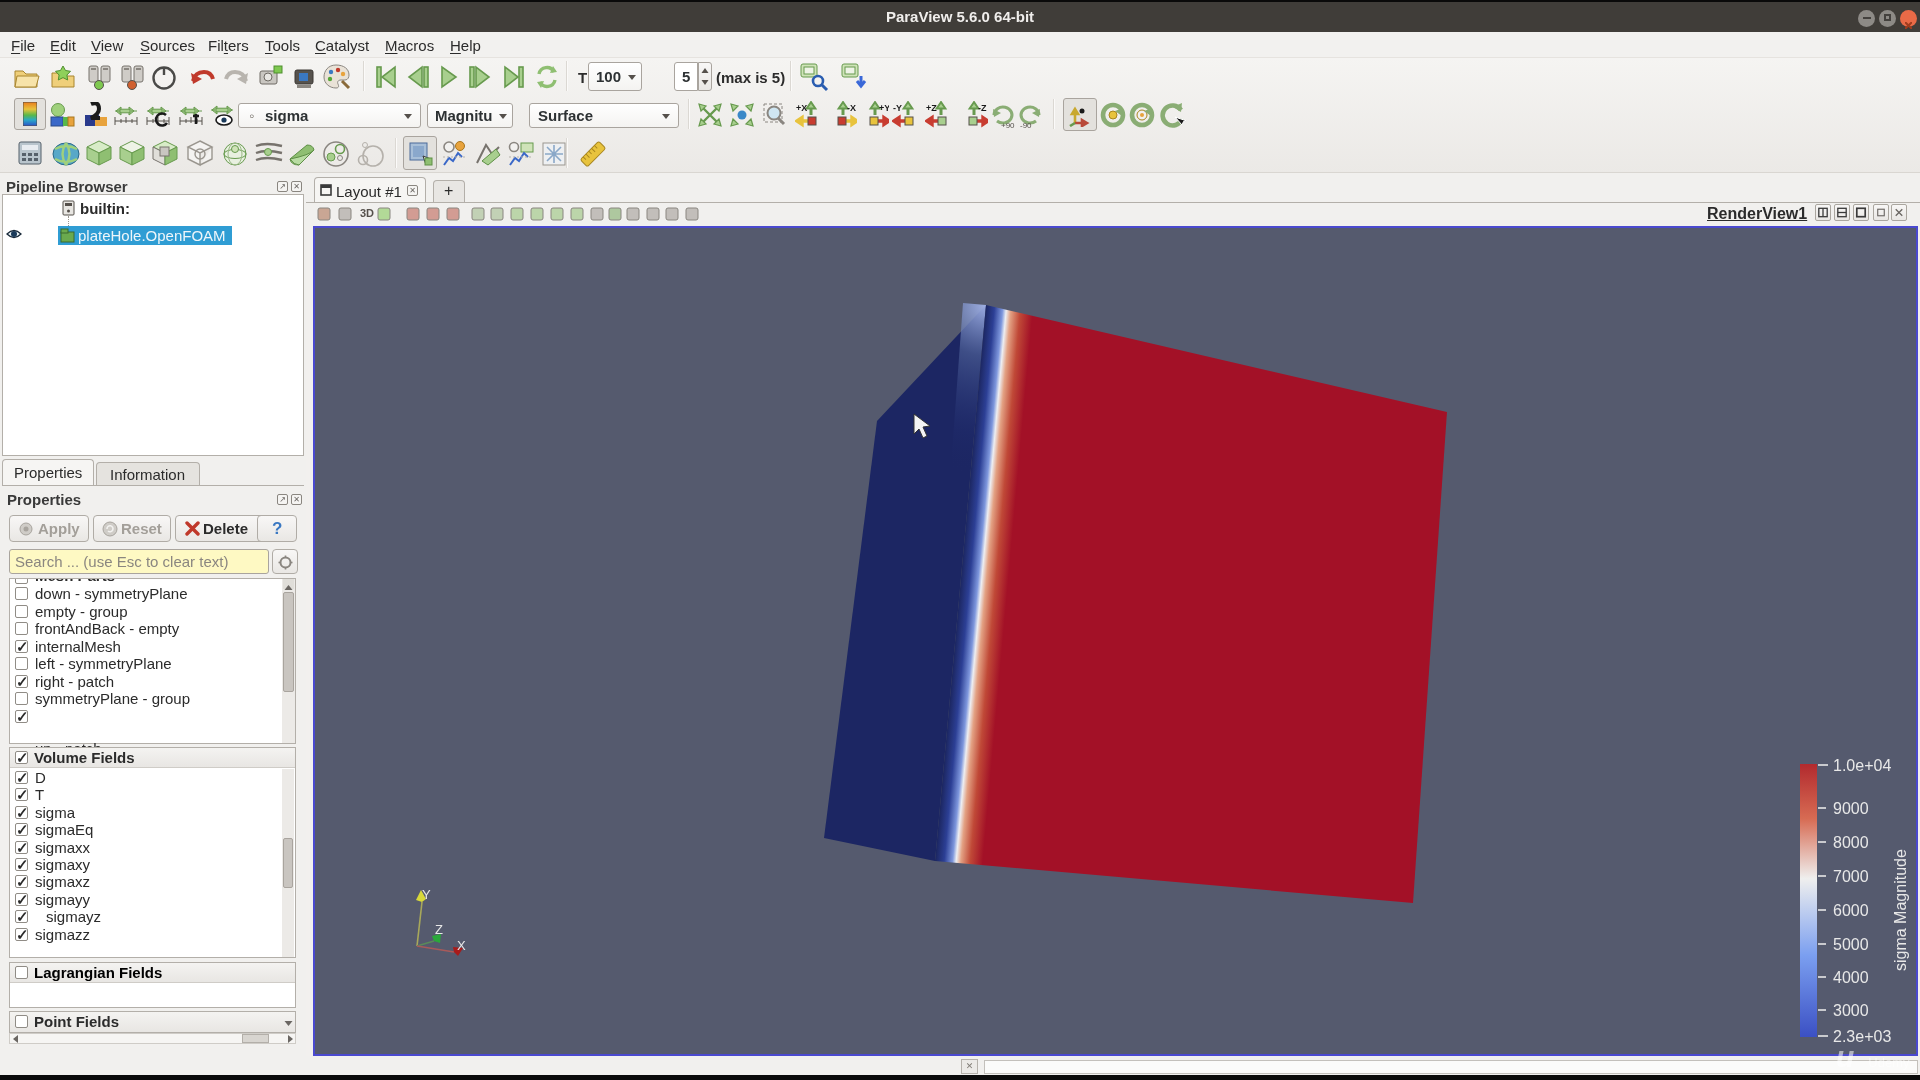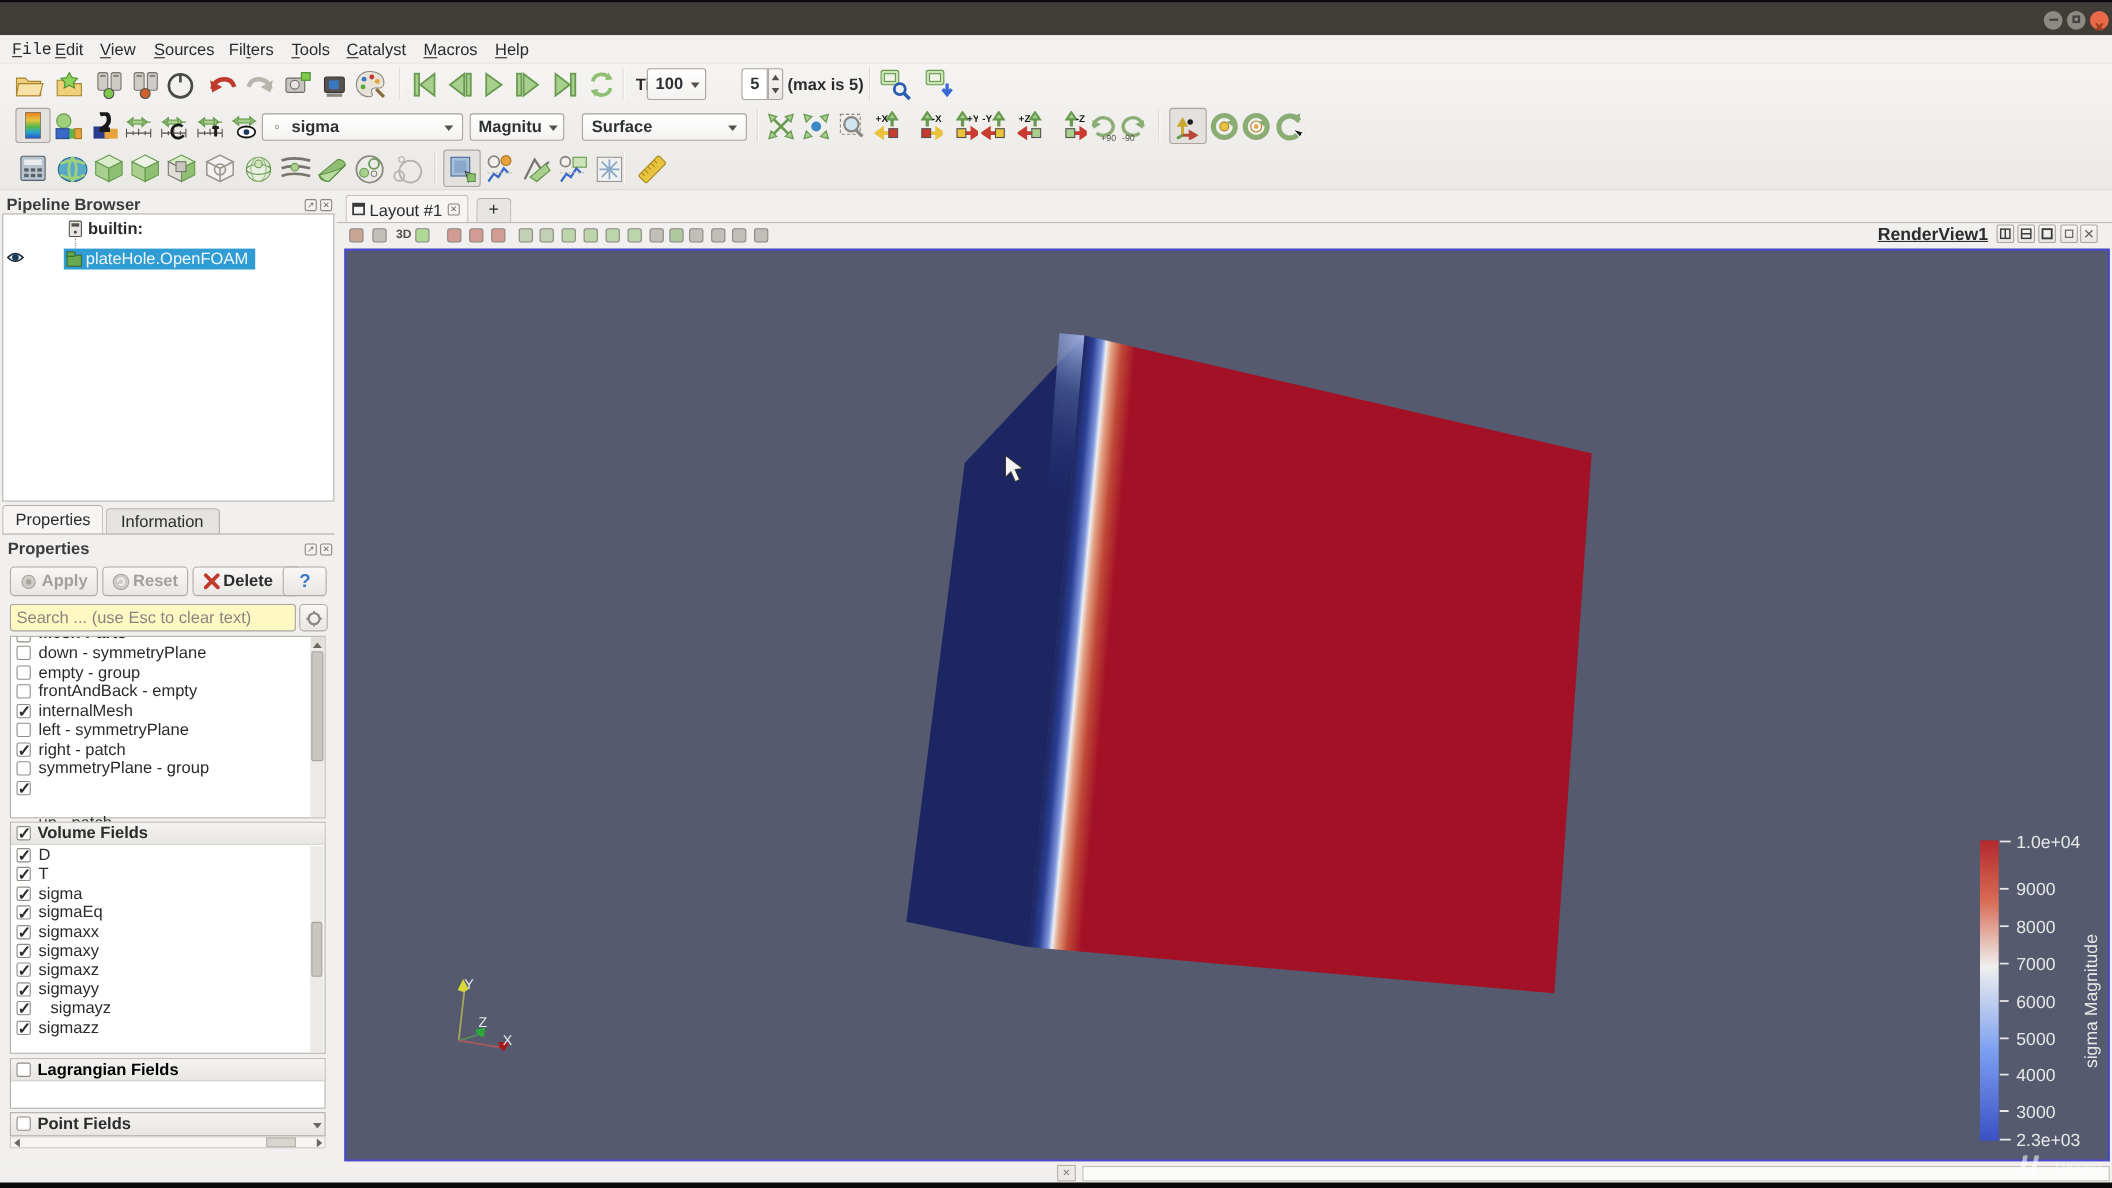--- a/index.html
+++ b/index.html
@@ -9,30 +9,31 @@
 .menu{position:absolute;top:37px;font-size:15px;color:#2b2b2b;}
 .menu u{text-decoration:underline;text-underline-offset:2px;}
 .dbtn{position:absolute;width:11px;height:11px;border:1px solid #8a8680;box-sizing:border-box;background:#f5f4f2;font-size:8px;line-height:9px;text-align:center;color:#6a6662;border-radius:2px;}
 .cb{position:absolute;width:13px;height:13px;background:#fff;border:1px solid #908c86;box-sizing:border-box;border-radius:2px;}
 .cb.on::after{content:"\2713";position:absolute;left:0px;top:-3px;font-size:15px;font-weight:bold;color:#2b2b2b;}
 .li{position:absolute;font-size:15px;color:#2b2b2b;white-space:nowrap;}
 </style></head>
 <body>
 <div id="app">
 <div class="abs" style="left:0;top:0;width:1920px;height:32px;background:#403d39;border-top:2px solid #0a0a0a;box-sizing:border-box;"></div>
+<div class="abs" style="left:0;top:8px;width:1920px;text-align:center;color:#f0eeec;font-size:15px;font-weight:bold;">ParaView 5.6.0 64-bit</div>
 <div class="abs" style="left:1858px;top:10px;width:17px;height:17px;border-radius:50%;background:#8d8a86;"></div>
 <div class="abs" style="left:1863px;top:17px;width:8px;height:2px;background:#44413e;"></div>
 <div class="abs" style="left:1879px;top:10px;width:17px;height:17px;border-radius:50%;background:#8d8a86;"></div>
 <div class="abs" style="left:1884px;top:14px;width:7px;height:7px;border:2px solid #44413e;box-sizing:border-box;background:#8d8a86;"></div>
 <div class="abs" style="left:1900px;top:10px;width:17px;height:17px;border-radius:50%;background:#e96a47;"></div>
 <div class="abs" style="left:1905px;top:15px;width:7px;height:7px;"><svg width="7" height="7">
         <path d="M0 0 L7 7 M7 0 L0 7" stroke="#a03c1e" stroke-width="2"></path>
       </svg></div>
 <div class="abs" style="left:0;top:32px;width:1920px;height:26px;background:#f2f1ef;border-bottom:1px solid #e6e3df;box-sizing:border-box;"></div>
-<div class="menu" style="left:11px;font-family:Liberation Mono, monospace;"><u>F</u>ile</div>
+<div class="menu" style="left:11px;"><u>F</u>ile</div>
 <div class="menu" style="left:50px;text-align:center;"><u>E</u>dit</div>
 <div class="menu" style="left:91px;"><u>V</u>iew</div>
 <div class="menu" style="left:140px;"><u>S</u>ources</div>
 <div class="menu" style="left:208px;">Fil<u>t</u>ers</div>
 <div class="menu" style="left:265px;"><u>T</u>ools</div>
 <div class="menu" style="left:315px;"><u>C</u>atalyst</div>
 <div class="menu" style="left:385px;"><u>M</u>acros</div>
 <div class="menu" style="left:450px;"><u>H</u>elp</div>
 <div class="abs" style="left:0;top:58px;width:1920px;height:115px;background:linear-gradient(#f5f4f2,#ebe9e6);"></div>
 <div class="abs" style="left:0;top:172px;width:1920px;height:1px;background:#d9d6d1;"></div>

